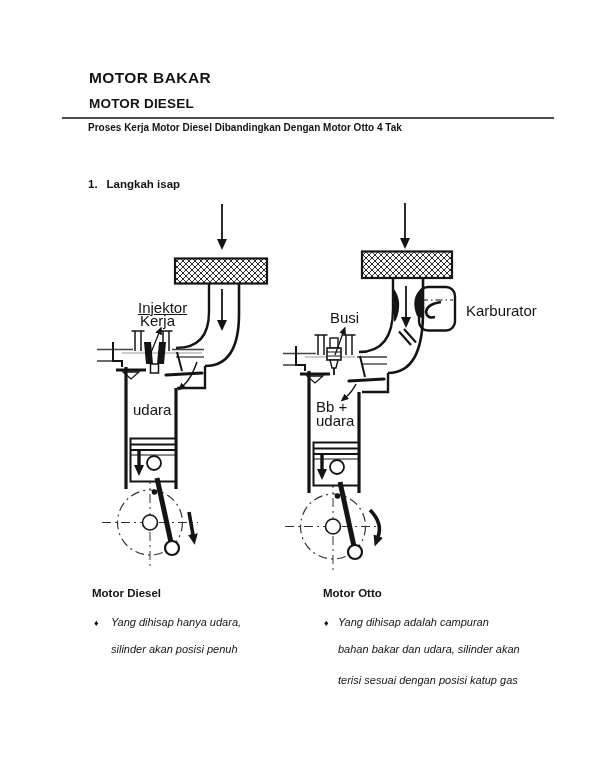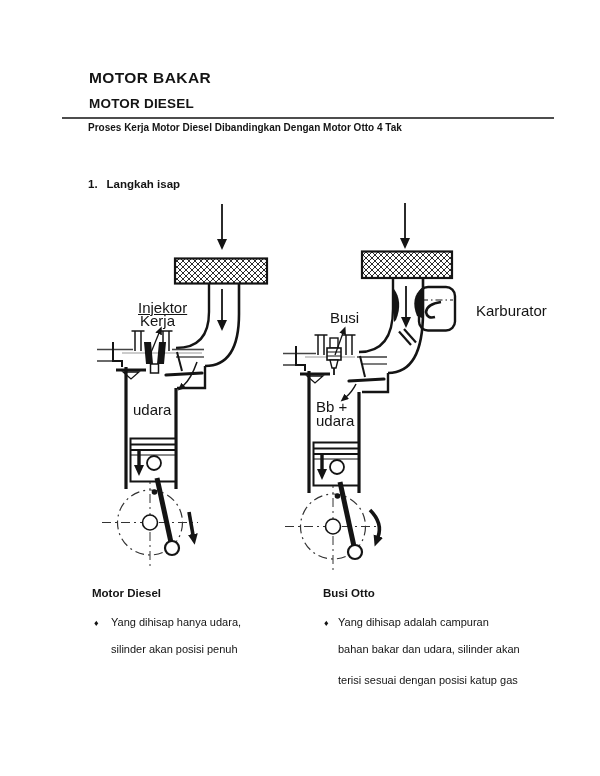--- a/index.html
+++ b/index.html
@@ -1,20 +1,20 @@
 <!DOCTYPE html>
 <html><head>
 <meta charset="utf-8">
 <style>
   html,body{margin:0;padding:0;background:#ffffff;}
   .page{position:relative;width:600px;height:776px;background:#ffffff;overflow:hidden;
         font-family:"Liberation Sans", sans-serif;color:#141414;}
   .t{position:absolute;white-space:nowrap;line-height:1.18;color:#141414;}
   .b{font-weight:700;}
-  .i{}
+  .i{font-style:italic;}
   .title1{left:89px;top:69px;font-size:15.5px;letter-spacing:.4px;}
   .title2{left:89px;top:96px;font-size:13.5px;letter-spacing:.2px;}
   .rule{position:absolute;left:62px;top:117px;width:492px;height:2px;background:#4d4d4d;}
   .heading{left:88px;top:122px;font-size:10px;}
   .section{left:88px;top:178px;font-size:11.5px;}
   .section .num{display:inline-block;}
   .section .stitle{display:inline-block;margin-left:9px;}
   .lbl{font-size:15px;}
   .ul{text-decoration:underline;}
   .cmp-title{font-size:11.5px;}
@@ -151,28 +151,28 @@
   <div class="t b heading">Proses Kerja Motor Diesel Dibandingkan Dengan Motor Otto 4 Tak</div>
 
   <div class="t b section">
     <span class="num">1.</span><span class="stitle">Langkah isap</span>
   </div>
 
   <div class="t lbl ul" style="left:138px;top:299px">Injektor</div>
   <div class="t lbl" style="left:140px;top:312px">Kerja</div>
   <div class="t lbl" style="left:133px;top:401px">udara</div>
   <div class="t lbl" style="left:330px;top:309px">Busi</div>
-  <div class="t lbl" style="left:476px;top:302px">Karburator</div>
+  <div class="t lbl" style="left:466px;top:302px">Karburator</div>
   <div class="t lbl" style="left:316px;top:398px">Bb +</div>
   <div class="t lbl" style="left:316px;top:412px">udara</div>
 
   <div class="t b cmp-title" style="left:92px;top:587px">Motor Diesel</div>
   <div class="t bullet" style="left:94px;top:618px">♦</div>
   <div class="t i bl" style="left:111px;top:616px">Yang dihisap hanya udara,</div>
   <div class="t i bl" style="left:111px;top:643px">silinder akan posisi penuh</div>
 
-  <div class="t b cmp-title" style="left:323px;top:587px">Busi Otto</div>
+  <div class="t b cmp-title" style="left:323px;top:587px">Motor Otto</div>
   <div class="t bullet" style="left:324px;top:618px">♦</div>
   <div class="t i bl" style="left:338px;top:643px">bahan bakar dan udara, silinder akan</div>
   <div class="t i bl" style="left:338px;top:616px">Yang dihisap adalah campuran</div>
   <div class="t i bl" style="left:338px;top:674px">terisi sesuai dengan posisi katup gas</div>
 
 </div>
 
 </body></html>

